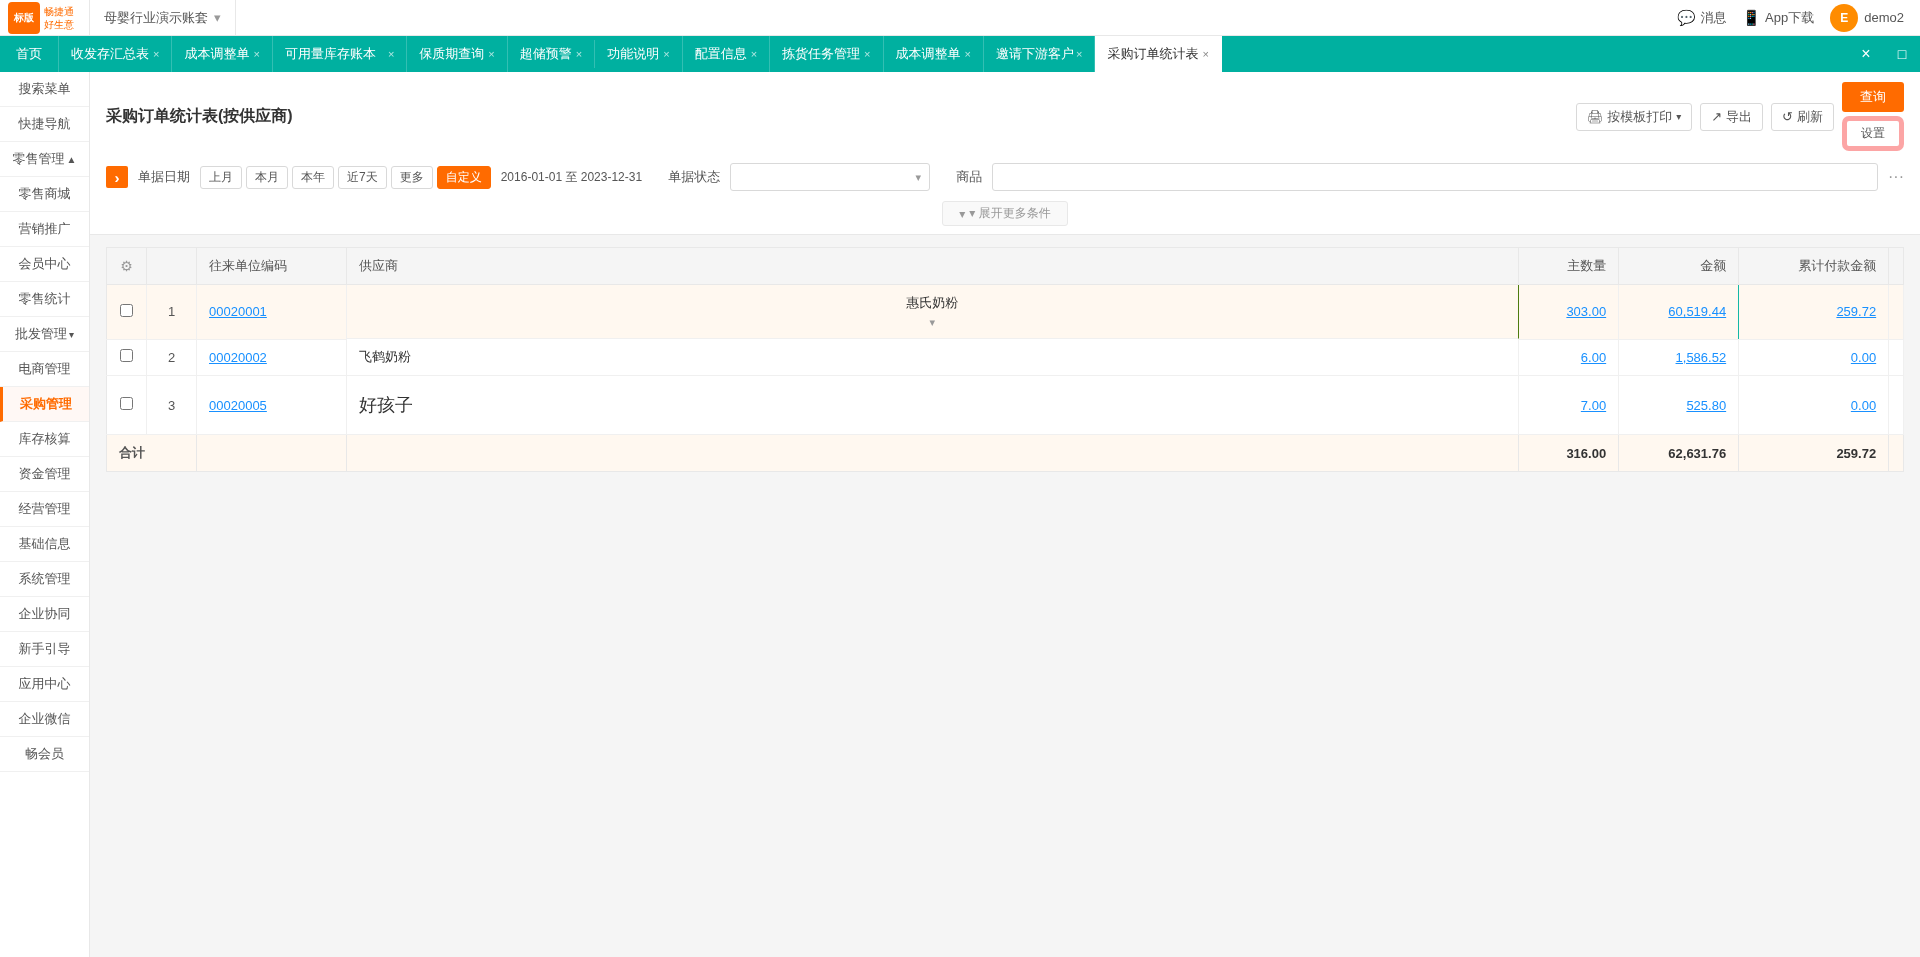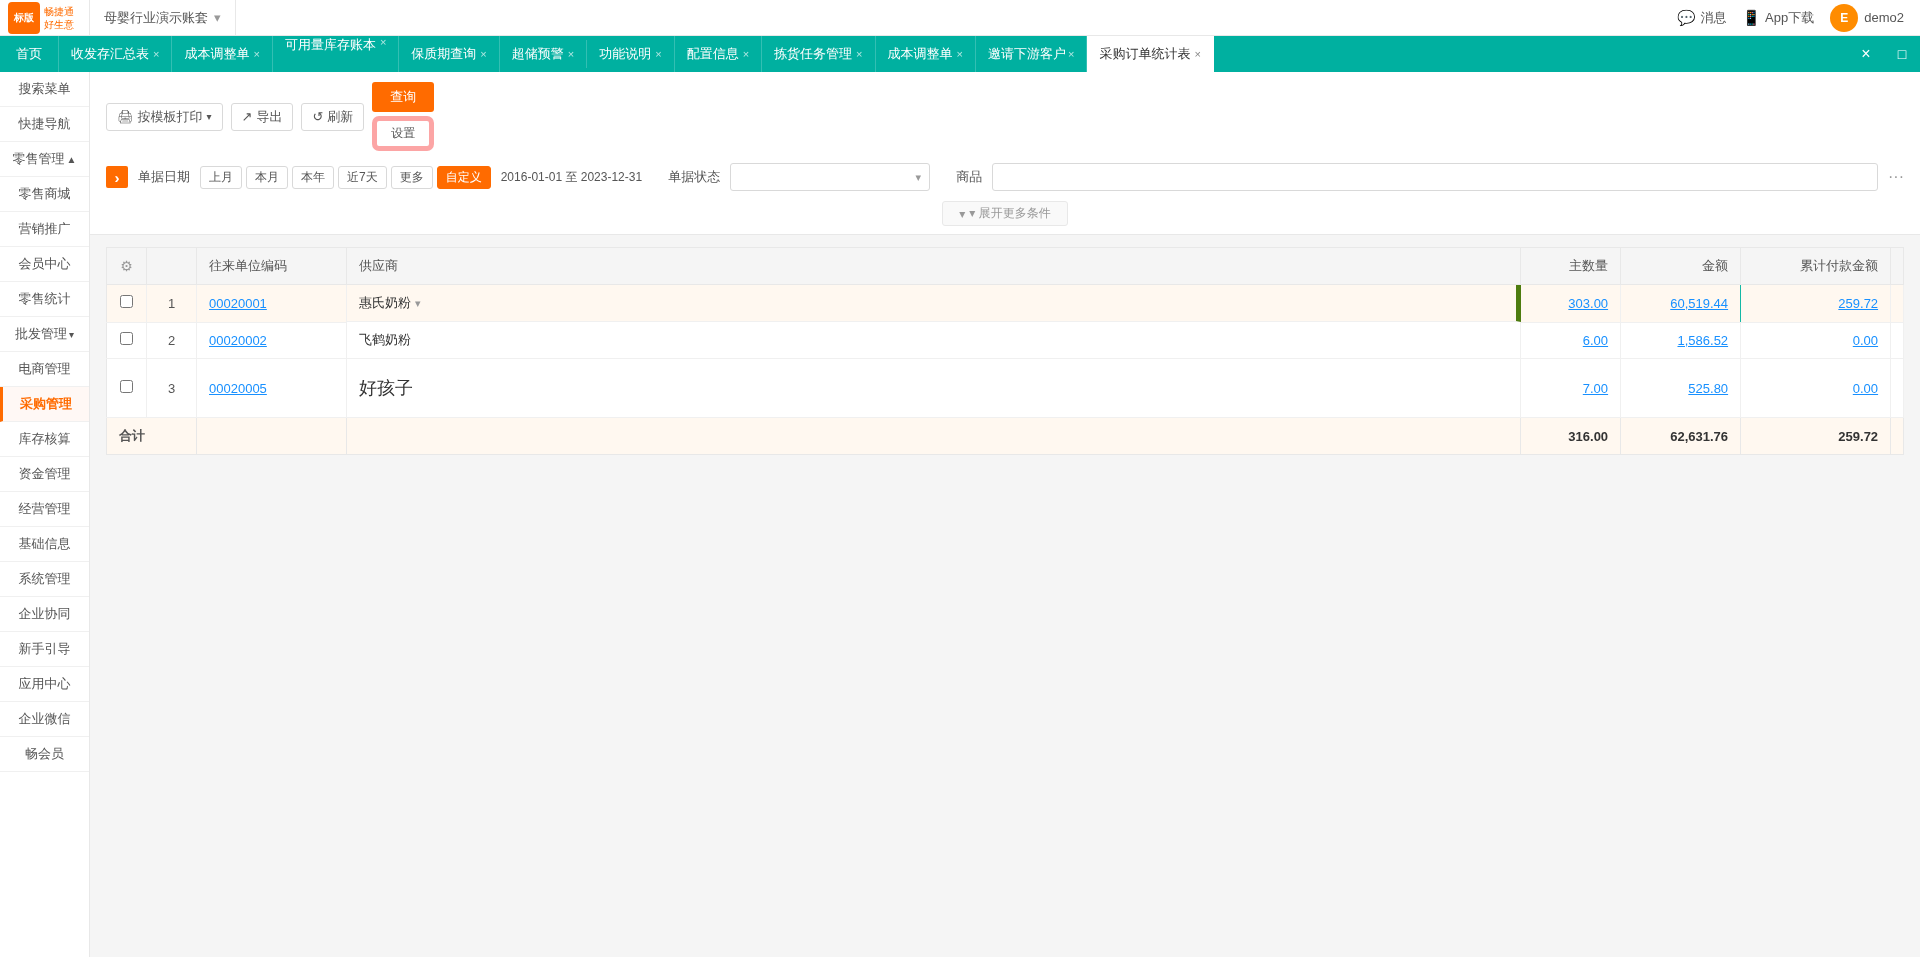--- a/index.html
+++ b/index.html
@@ -41,21 +41,21 @@
     <span>首页</span>
   </div>
   <div style="padding:0 12px; height:36px; display:flex; align-items:center; color:#fff; font-size:13px; cursor:pointer; border-right:1px solid rgba(255,255,255,0.2); flex-shrink:0; gap:4px;">
     <span>收发存汇总表</span>
     <span style="font-size:11px; opacity:0.7;">×</span>
   </div>
   <div style="padding:0 12px; height:36px; display:flex; align-items:center; color:#fff; font-size:13px; cursor:pointer; border-right:1px solid rgba(255,255,255,0.2); flex-shrink:0; gap:4px;">
     <span>成本调整单</span>
     <span style="font-size:11px; opacity:0.7;">×</span>
   </div>
-  <div style="padding:0 12px; height:36px; display:flex; align-items:flex-start; color:#fff; font-size:13px; cursor:pointer; border-right:1px solid rgba(255,255,255,0.2); flex-shrink:0; gap:4px;">
+  <div style="padding:0 12px; height:36px; display:flex; align-items:center; color:#fff; font-size:13px; cursor:pointer; border-right:1px solid rgba(255,255,255,0.2); flex-shrink:0; gap:12px;">
     <span>可用量库存账本</span>
     <span style="font-size:11px; opacity:0.7;">×</span>
   </div>
   <div style="padding:0 12px; height:36px; display:flex; align-items:center; color:#fff; font-size:13px; cursor:pointer; border-right:1px solid rgba(255,255,255,0.2); flex-shrink:0; gap:4px;">
     <span>保质期查询</span>
     <span style="font-size:11px; opacity:0.7;">×</span>
   </div>
   <div style="padding:0 12px; height:28px; display:flex; align-items:center; color:#fff; font-size:13px; cursor:pointer; border-right:1px solid rgba(255,255,255,0.2); flex-shrink:0; gap:4px;">
     <span>超储预警</span>
     <span style="font-size:11px; opacity:0.7;">×</span>
@@ -113,20 +113,21 @@
     <div style="padding:8px 0; text-align:center; cursor:pointer; color:#555; font-size:13px; border-bottom:1px solid #f0f0f0;">应用中心</div>
     <div style="padding:8px 0; text-align:center; cursor:pointer; color:#555; font-size:13px; border-bottom:1px solid #f0f0f0;">企业微信</div>
     <div style="padding:8px 0; text-align:center; cursor:pointer; color:#555; font-size:13px; border-bottom:1px solid #f0f0f0;">畅会员</div>
   </div>
 
   <div style="flex:1; background:#f5f5f5; display:flex; flex-direction:column; overflow:hidden;">
 
     <div style="background:#fff; border-bottom:1px solid #e8e8e8;">
 
       <div style="padding:10px 16px 6px; display:flex; align-items:center;">
+        <div style="font-size:16px; color:#333; font-weight:bold; flex:1;">采购订单统计表(按供应商)</div>
         <div style="display:flex; align-items:center; gap:8px;">
           <div style="display:flex; align-items:center; gap:4px; padding:4px 10px; border:1px solid #d9d9d9; border-radius:3px; cursor:pointer; font-size:13px; color:#555; background:#fff;">
             <span>🖨</span>
             <span>按模板打印</span>
             <span style="font-size:10px;">▾</span>
           </div>
           <div style="display:flex; align-items:center; gap:4px; padding:4px 10px; border:1px solid #d9d9d9; border-radius:3px; cursor:pointer; font-size:13px; color:#555; background:#fff;">
             <span>↗</span>
             <span>导出</span>
           </div>
@@ -190,21 +191,21 @@
           </tr>
         </thead>
         <tbody>
 
           <tr style="background:#fff8f0;">
             <td style="padding:9px 8px; text-align:center; border-bottom:1px solid #f0f0f0; border-right:1px solid #f0f0f0;">
               <input type="checkbox" style="cursor: pointer;">
             </td>
             <td style="padding:9px 12px; text-align:center; border-bottom:1px solid #f0f0f0; border-right:1px solid #f0f0f0; color:#555; font-size:13px;">1</td>
             <td style="padding:9px 12px; border-bottom:1px solid #f0f0f0; border-right:1px solid #f0f0f0; color:#1890ff; text-decoration:underline; cursor:pointer; font-size:13px;">00020001</td>
-            <td style="padding:9px 12px; border-bottom:1px solid #f0f0f0; border-right:5px solid #4d7c0f; font-size:13px; display:flex; align-items:center; gap:4px;">
+            <td style="padding:9px 12px; border-bottom:1px solid #f0f0f0; border-right:1px solid #4d7c0f; font-size:13px; display:flex; align-items:center; gap:4px;flex-direction:column;">
               <span>惠氏奶粉</span>
               <span style="color:#999; font-size:11px; cursor:pointer;">▾</span>
             </td>
             <td style="padding:9px 12px; text-align:right; border-bottom:1px solid #f0f0f0; border-right:1px solid #f0f0f0; color:#1890ff; text-decoration:underline; cursor:pointer; font-size:13px;">303.00</td>
             <td style="padding:9px 12px; text-align:right; border-bottom:1px solid #f0f0f0; border-right:1px solid #14b8a6; color:#1890ff; text-decoration:underline; cursor:pointer; font-size:13px;">60,519.44</td>
             <td style="padding:9px 12px; text-align:right; border-bottom:1px solid #f0f0f0; border-right:1px solid #f0f0f0; color:#1890ff; text-decoration:underline; cursor:pointer; font-size:13px;">259.72</td>
             <td style="border-bottom:1px solid #f0f0f0; border-right:1px solid #f0f0f0;"></td>
           </tr>
 
           <tr style="background:#fff;">

